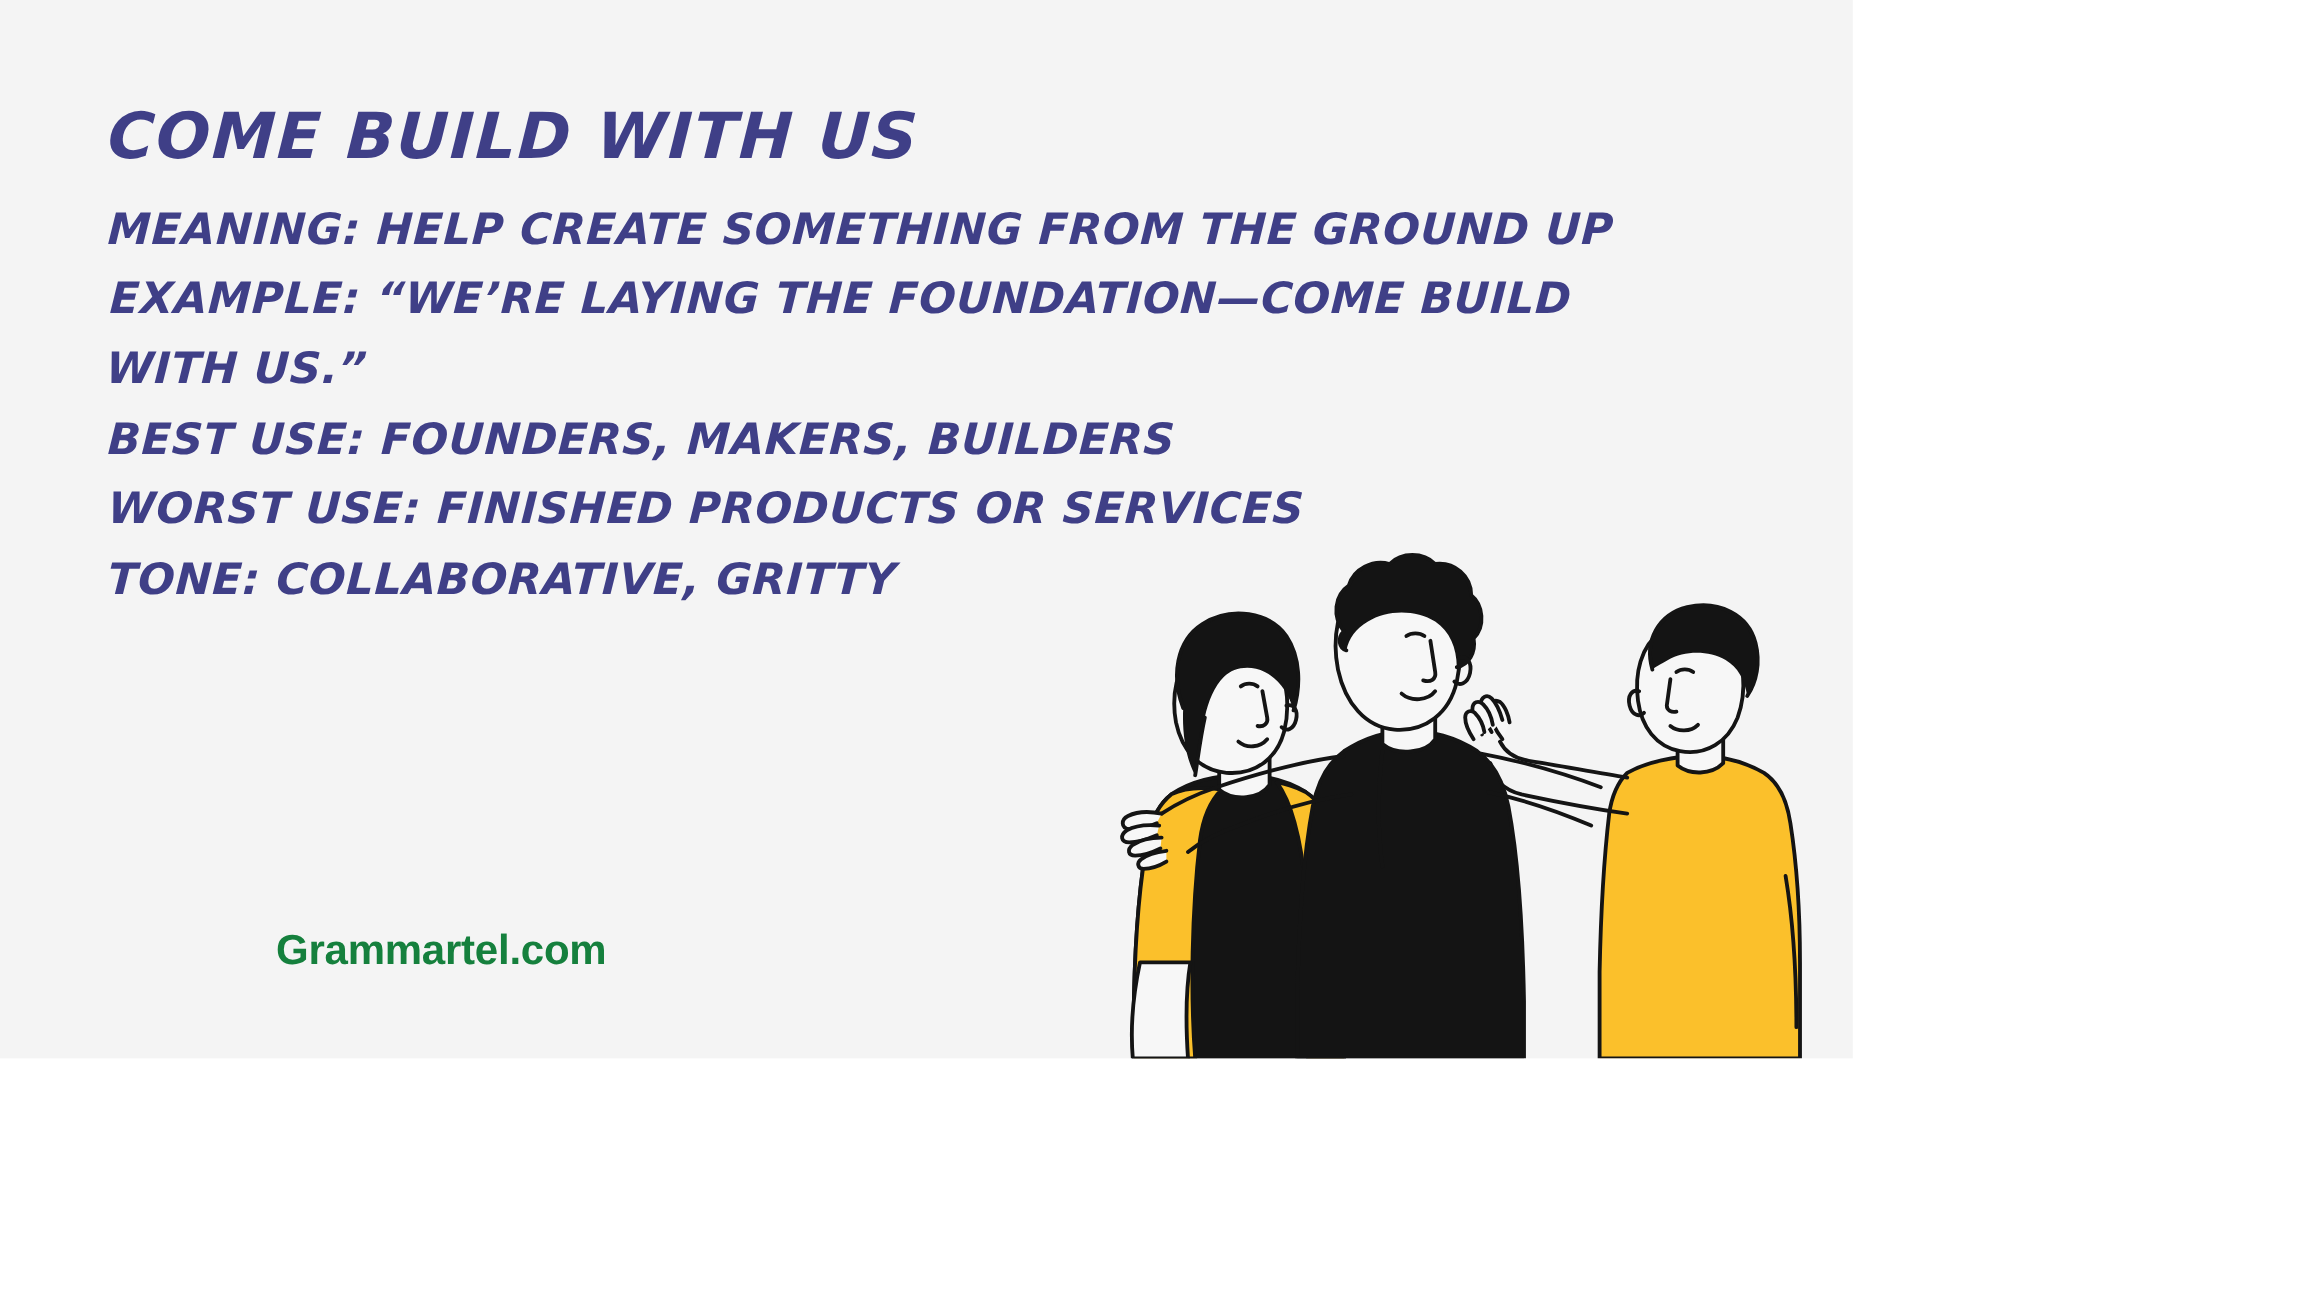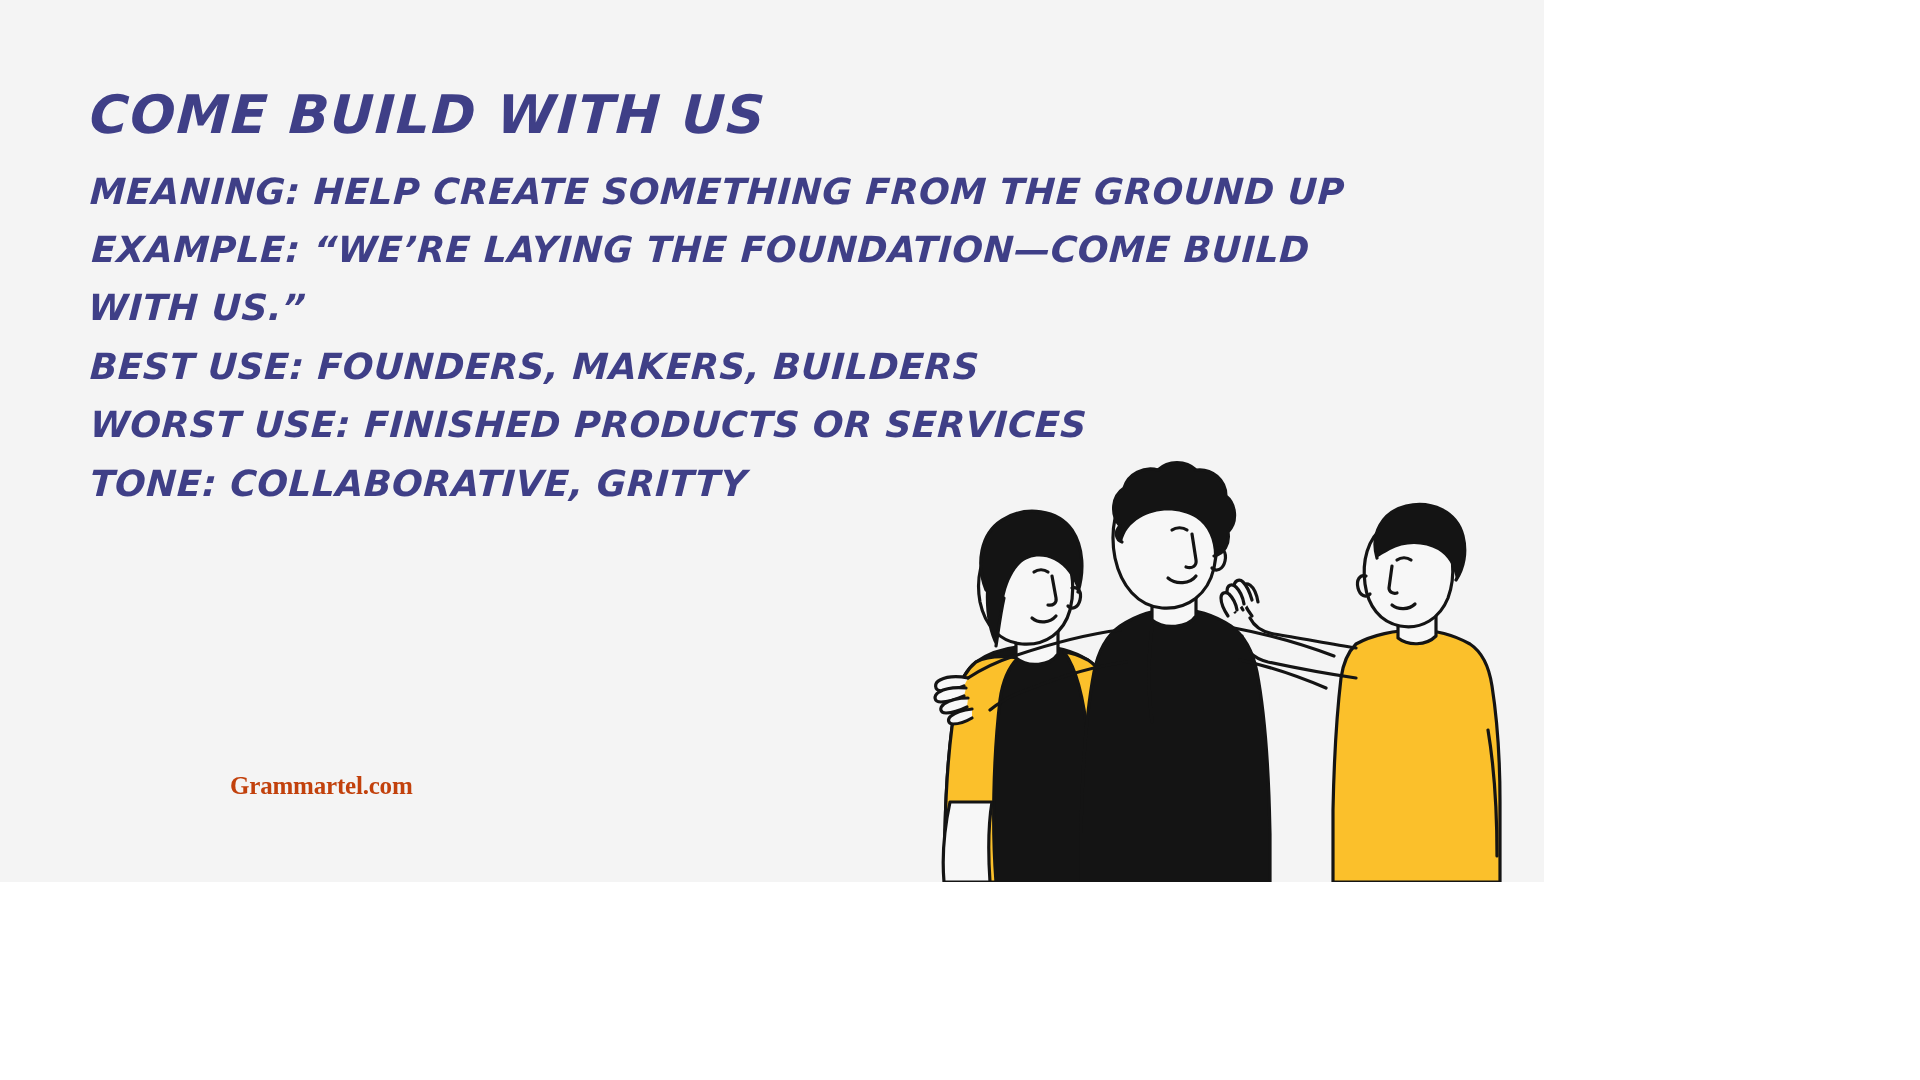--- a/index.html
+++ b/index.html
@@ -61,24 +61,24 @@
 
   #example-line {
     max-width: 1295px;
   }
 
   
   #brand {
     position: absolute;
     left: 230px;
     top: 772px;
-    font-family: Liberation Serif, serif;
-    font-size: 25px;
+    font-family: Liberation Sans, sans-serif;
+    font-size: 35px;
     font-weight: 700;
-    color: #c2410c;
+    color: #15803d;
     letter-spacing: -0.2px;
   }
 
   
   #illustration {
     position: absolute;
     left: 800px;
     top: 430px;
     width: 744px;
     height: 452px;

